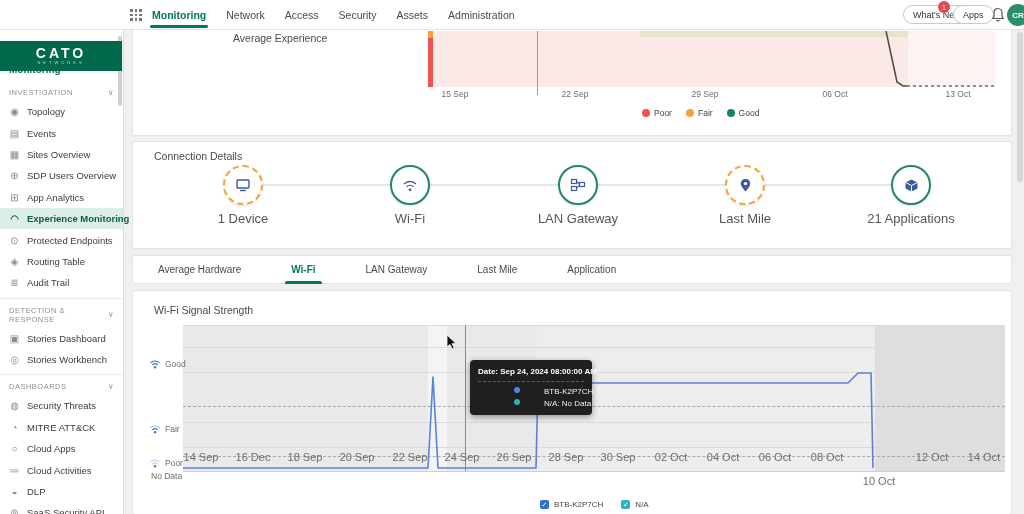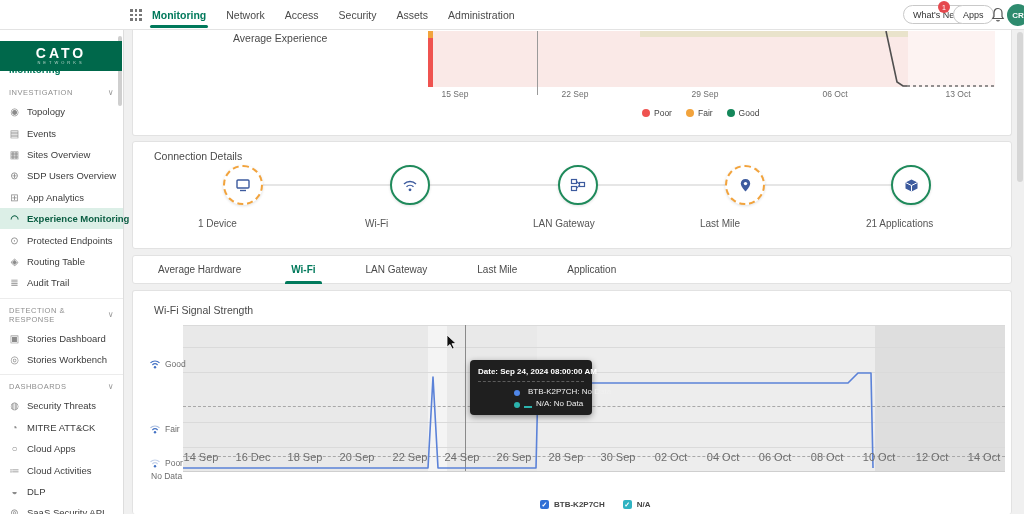--- a/index.html
+++ b/index.html
@@ -48,45 +48,45 @@
   .exp-tick { position:absolute; top:89px; width:44px; text-align:center; font-size:8.5px; color:#6d6d6d; }
   .exp-legend { position:absolute; left:642px; top:108px; display:flex; gap:14px; align-items:center; }
   .exp-legend .li { display:flex; align-items:center; gap:4px; font-size:8.5px; color:#444; }
   .dot { width:8px; height:8px; border-radius:50%; }
 
   
   .conn-line { position:absolute; top:184px; height:2px; background:#e6e6e6; }
   .node { position:absolute; top:165px; width:40px; height:40px; border-radius:50%; background:#fff; display:flex; align-items:center; justify-content:center; box-shadow:0 1px 3px rgba(0,0,0,.12); }
   .node.orange { border:2.5px dashed #f2a33c; }
   .node.green  { border:2.5px solid #1f8a5b; }
-  .node-label { position:absolute; top:218px; width:90px; text-align:left; font-size:10px; color:#555; }
+  .node-label { position:absolute; top:211px; width:90px; text-align:center; font-size:13px; color:#555; }
 
   
   .tabs { position:absolute; left:152px; top:255px; height:29px; display:flex; gap:38px; align-items:center; }
   .tab { position:relative; font-size:10px; color:#4a4a4a; height:29px; display:flex; align-items:center; padding:0 6px; cursor:pointer; }
   .tab.active { color:#00795b; font-weight:bold; }
   .tab.active::after { content:""; position:absolute; left:0; right:0; bottom:0; height:3px; background:#00795b; border-radius:2px 2px 0 0; }
 
   
   .plot { position:absolute; left:183px; top:325px; width:822px; height:147px; background:#e9e9e9; overflow:hidden; border-bottom:1px solid #cfcfcf; }
   .band { position:absolute; top:0; height:147px; }
   .hline { position:absolute; left:0; width:822px; height:0; border-top:1px solid #dadada; }
   .hdash { position:absolute; left:0; width:822px; height:0; border-top:1px dashed #a8a8a8; }
   .crosshair { position:absolute; top:0; height:147px; width:1px; background:#8a8a8a; }
   .ylab { position:absolute; font-size:8.5px; color:#6d6d6d; display:flex; gap:4px; align-items:center; }
   .wtick { position:absolute; top:451px; width:38px; text-align:center; font-size:11px; color:#6d6d6d; }
 
   .tooltip { position:absolute; left:470px; top:360px; width:122px; background:#1f1f1f; border-radius:4px; padding:7px 8px; z-index:15; box-shadow:0 2px 6px rgba(0,0,0,.4); }
   .tooltip .date { font-size:8px; color:#fff; font-weight:bold; white-space:nowrap; }
   .tooltip .div { border-top:1px dashed #5c5c5c; margin:5px 0; }
-  .tt-row { display:flex; align-items:flex-end; gap:4px; font-size:8px; color:#f0f0f0; margin-top:3px; white-space:nowrap;padding-left:36px; }
+  .tt-row { display:flex; align-items:flex-start; gap:12px; font-size:8px; color:#f0f0f0; margin-top:3px; white-space:nowrap;padding-left:36px; }
   .tt-dot { width:6px; height:6px; border-radius:50%; flex:0 0 6px; }
   .tt-dash { width:8px; height:0; border-top:2px solid #2bb3ad; }
 
-  .wifi-legend { position:absolute; left:540px; top:500px; display:flex; gap:18px; align-items:center;font-weight:bold; }
+  .wifi-legend { position:absolute; left:540px; top:500px; display:flex; gap:18px; align-items:center; }
   .wl { display:flex; gap:5px; align-items:center; font-size:8px; color:#444; }
   .cbx { width:9px; height:9px; border-radius:2px; color:#fff; font-size:7px; display:flex; align-items:center; justify-content:center; }
   .cbx.blue { background:#2f6fd6; }
   .cbx.teal { background:#2fb3c2; }
 
   
   .vscroll { position:absolute; right:1px; top:32px; width:6px; height:150px; background:#cfcfcf; border-radius:3px; opacity:.8; }
 
   .cursor { position:absolute; z-index:40; }
 </style>
@@ -363,21 +363,21 @@
   <div class="wtick" style="left:338px;">20 Sep</div>
   <div class="wtick" style="left:391px;">22 Sep</div>
   <div class="wtick" style="left:443px;">24 Sep</div>
   <div class="wtick" style="left:495px;">26 Sep</div>
   <div class="wtick" style="left:547px;">28 Sep</div>
   <div class="wtick" style="left:599px;">30 Sep</div>
   <div class="wtick" style="left:652px;">02 Oct</div>
   <div class="wtick" style="left:704px;">04 Oct</div>
   <div class="wtick" style="left:756px;">06 Oct</div>
   <div class="wtick" style="left:808px;">08 Oct</div>
-  <div class="wtick" style="left:860px;">10 Oct</div>
+  <div class="wtick" style="left:860px;margin-top:24px;">10 Oct</div>
   <div class="wtick" style="left:913px;">12 Oct</div>
   <div class="wtick" style="left:965px;">14 Oct</div>
 
   <div class="tooltip">
     <div class="date">Date: Sep 24, 2024 08:00:00 AM</div>
     <div class="div"></div>
     <div class="tt-row">
       <span class="tt-dot" style="background:#4f86e8;"></span>
       <span class="tt-dash"></span>
       <span>BTB-K2P7CH: No Data</span>

